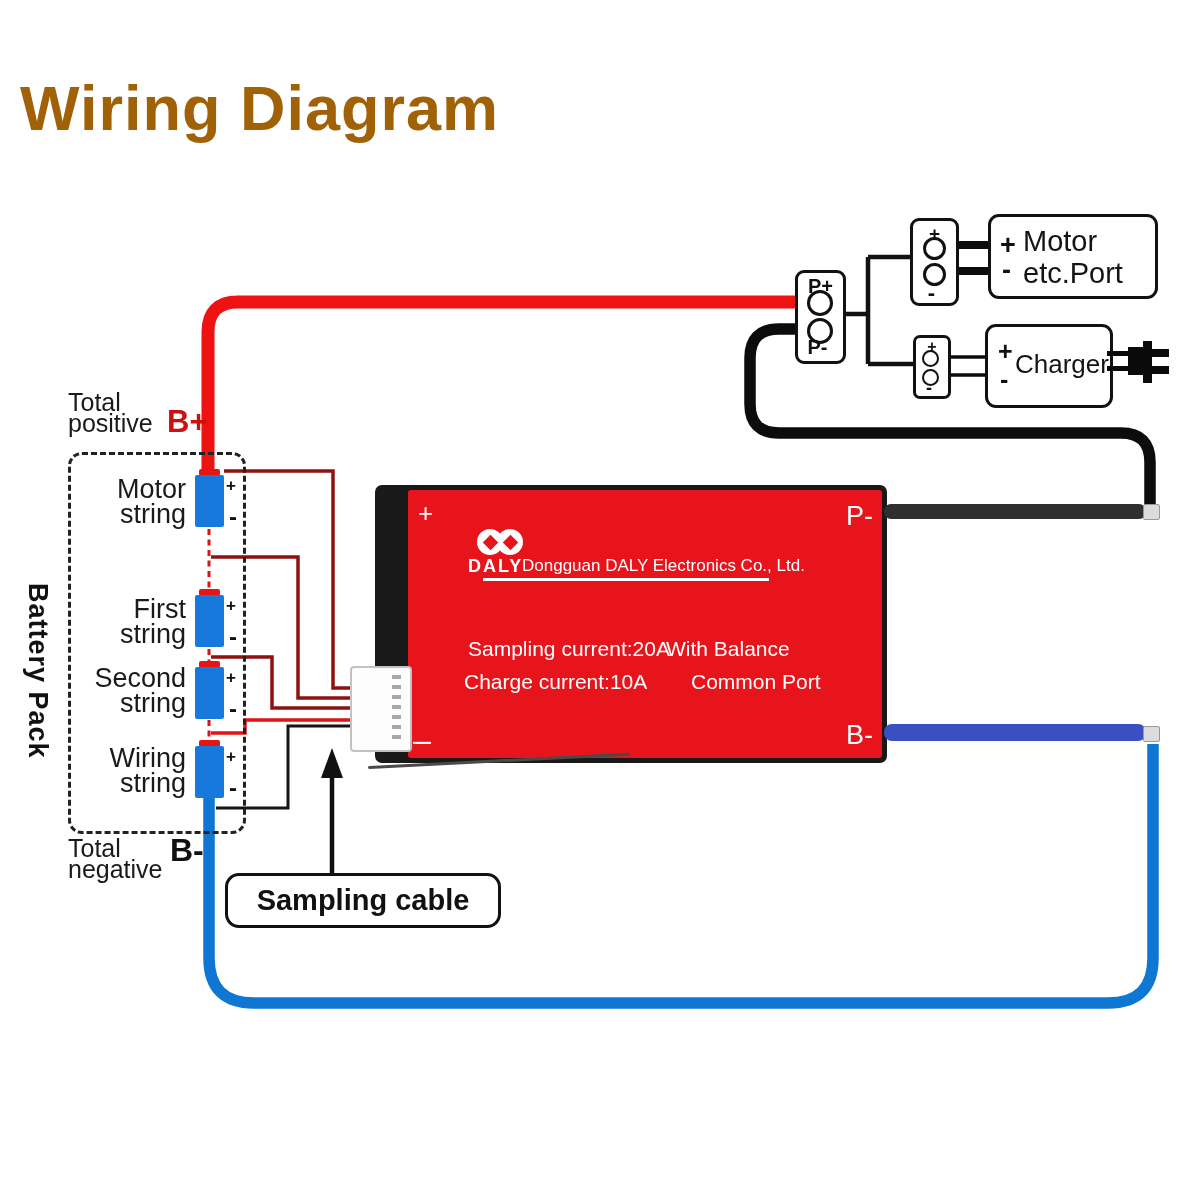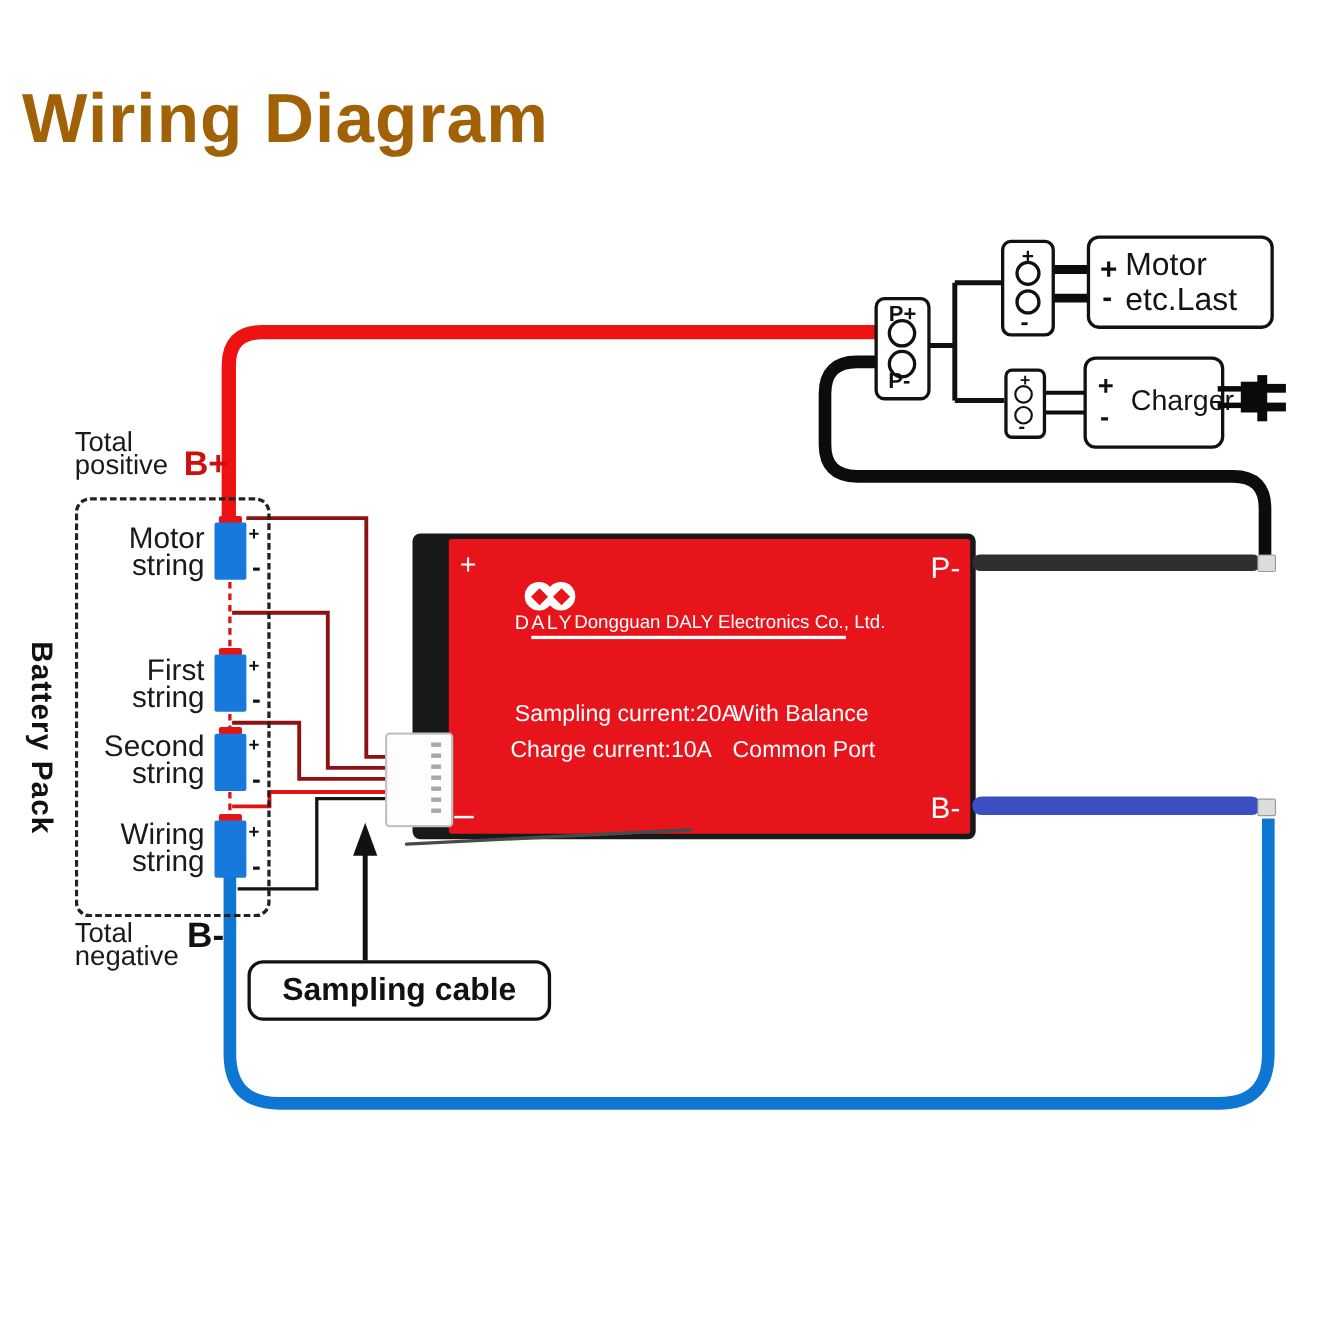--- a/index.html
+++ b/index.html
@@ -22,21 +22,21 @@
   
   #board{left:375px;top:485px;width:512px;height:278px;background:#191919;border-radius:7px;}
   #board-face{left:408px;top:490px;width:474px;height:268px;background:#e8141c;border-radius:3px;}
   .wt{color:#fff;}
   #board-plus{left:418px;top:498px;font-size:26px;}
   #board-pminus{left:846px;top:501px;font-size:27px;}
   #board-bminus{left:846px;top:720px;font-size:27px;}
   #board-minus{left:413px;top:722px;font-size:32px;}
   .logo-c{width:26px;height:26px;background:#fff;border-radius:50%;top:529px;}
   .logo-d{width:11px;height:11px;background:#e8141c;transform:rotate(45deg);top:537px;}
-  #daly{left:468px;top:556px;font-size:18px;font-weight:normal;letter-spacing:2px;}
+  #daly{left:468px;top:556px;font-size:18px;font-weight:bold;letter-spacing:2px;}
   #cn{left:521px;top:527px;font-size:25px;letter-spacing:1px;white-space:nowrap;}
   #en{left:522px;top:556px;font-size:17px;white-space:nowrap;}
   #underline{left:483px;top:578px;width:286px;height:2.5px;background:#fff;}
   #model{left:430px;top:583px;width:424px;text-align:center;font-size:40px;font-weight:bold;letter-spacing:1px;}
   .spec{font-size:21px;}
   
   #jst{left:350px;top:666px;width:58px;height:82px;background:#fdfdfd;border:2px solid #c2c2c2;border-radius:4px;}
   .pin{left:392px;width:9px;height:3.5px;background:#a8a8a8;}
   #stray{left:368px;top:766px;width:262px;height:3px;background:#4a4a4a;border-radius:2px;
          transform:rotate(-2.9deg);transform-origin:left center;}
@@ -150,21 +150,21 @@
   <div class="abs logo-d" style="left:485px;"></div>
   <div class="abs logo-d" style="left:505px;"></div>
   <div class="abs wt" id="daly">DALY</div>
 
   <div class="abs wt" id="en">Dongguan DALY Electronics Co., Ltd.</div>
   <div class="abs" id="underline"></div>
 
   <div class="abs wt spec" style="left:468px;top:637px;">Sampling current:20A</div>
   <div class="abs wt spec" style="left:666px;top:637px;">With Balance</div>
   <div class="abs wt spec" style="left:464px;top:670px;">Charge current:10A</div>
-  <div class="abs wt spec" style="left:666px;top:670px;">Common Port</div>
+  <div class="abs wt spec" style="left:691px;top:670px;">Common Port</div>
 
   <div class="abs" id="jst"></div>
   <div class="abs pin" style="top:675px;"></div>
   <div class="abs pin" style="top:685px;"></div>
   <div class="abs pin" style="top:695px;"></div>
   <div class="abs pin" style="top:705px;"></div>
   <div class="abs pin" style="top:715px;"></div>
   <div class="abs pin" style="top:725px;"></div>
   <div class="abs pin" style="top:735px;"></div>
   <div class="abs" id="stray"></div>
@@ -185,34 +185,34 @@
     <div class="cmark" style="font-size:19px;margin-top:2px;">+</div>
   </div>
   <div class="abs circle" style="left:923px;top:237px;width:17px;height:17px;"></div>
   <div class="abs circle" style="left:923px;top:263px;width:17px;height:17px;"></div>
   <div class="abs cmark" style="left:910px;top:280px;width:43px;font-size:22px;">-</div>
 
   <div class="abs conbox" id="motor-box">
     <div class="abs pm" style="left:9px;top:13px;font-size:27px;">+</div>
     <div class="abs pm" style="left:11px;top:38px;font-size:27px;">-</div>
     <div class="abs boxtext" style="left:32px;top:8px;">Motor</div>
-    <div class="abs boxtext" style="left:32px;top:40px;">etc.Last</div>
+    <div class="abs boxtext" style="left:32px;top:40px;">etc.Port</div>
   </div>
 
   <div class="abs conbox" id="cconn">
     <div class="cmark" style="font-size:16px;margin-top:0px;">+</div>
   </div>
   <div class="abs circle" style="left:922px;top:350px;width:13px;height:13px;border-width:2.5px;"></div>
   <div class="abs circle" style="left:922px;top:369px;width:13px;height:13px;border-width:2.5px;"></div>
   <div class="abs cmark" style="left:913px;top:378px;width:32px;font-size:18px;">-</div>
 
   <div class="abs conbox" id="charger-box">
     <div class="abs pm" style="left:10px;top:10px;font-size:25px;">+</div>
     <div class="abs pm" style="left:12px;top:38px;font-size:25px;">-</div>
-    <div class="abs boxtext" style="left:27px;top:22px;font-size:26px;margin-left:13px;">Charger</div>
+    <div class="abs boxtext" style="left:27px;top:22px;font-size:26px;">Charger</div>
   </div>
 
   <div class="abs plug" style="left:1107px;top:351px;width:22px;height:5px;"></div>
   <div class="abs plug" style="left:1107px;top:366px;width:22px;height:5px;"></div>
   <div class="abs plug" style="left:1128px;top:347px;width:16px;height:28px;"></div>
   <div class="abs plug" style="left:1143px;top:341px;width:9px;height:42px;"></div>
   <div class="abs plug" style="left:1151px;top:349px;width:18px;height:8px;"></div>
   <div class="abs plug" style="left:1151px;top:366px;width:18px;height:8px;"></div>
 
   <div class="abs" id="samp-box">Sampling cable</div>

